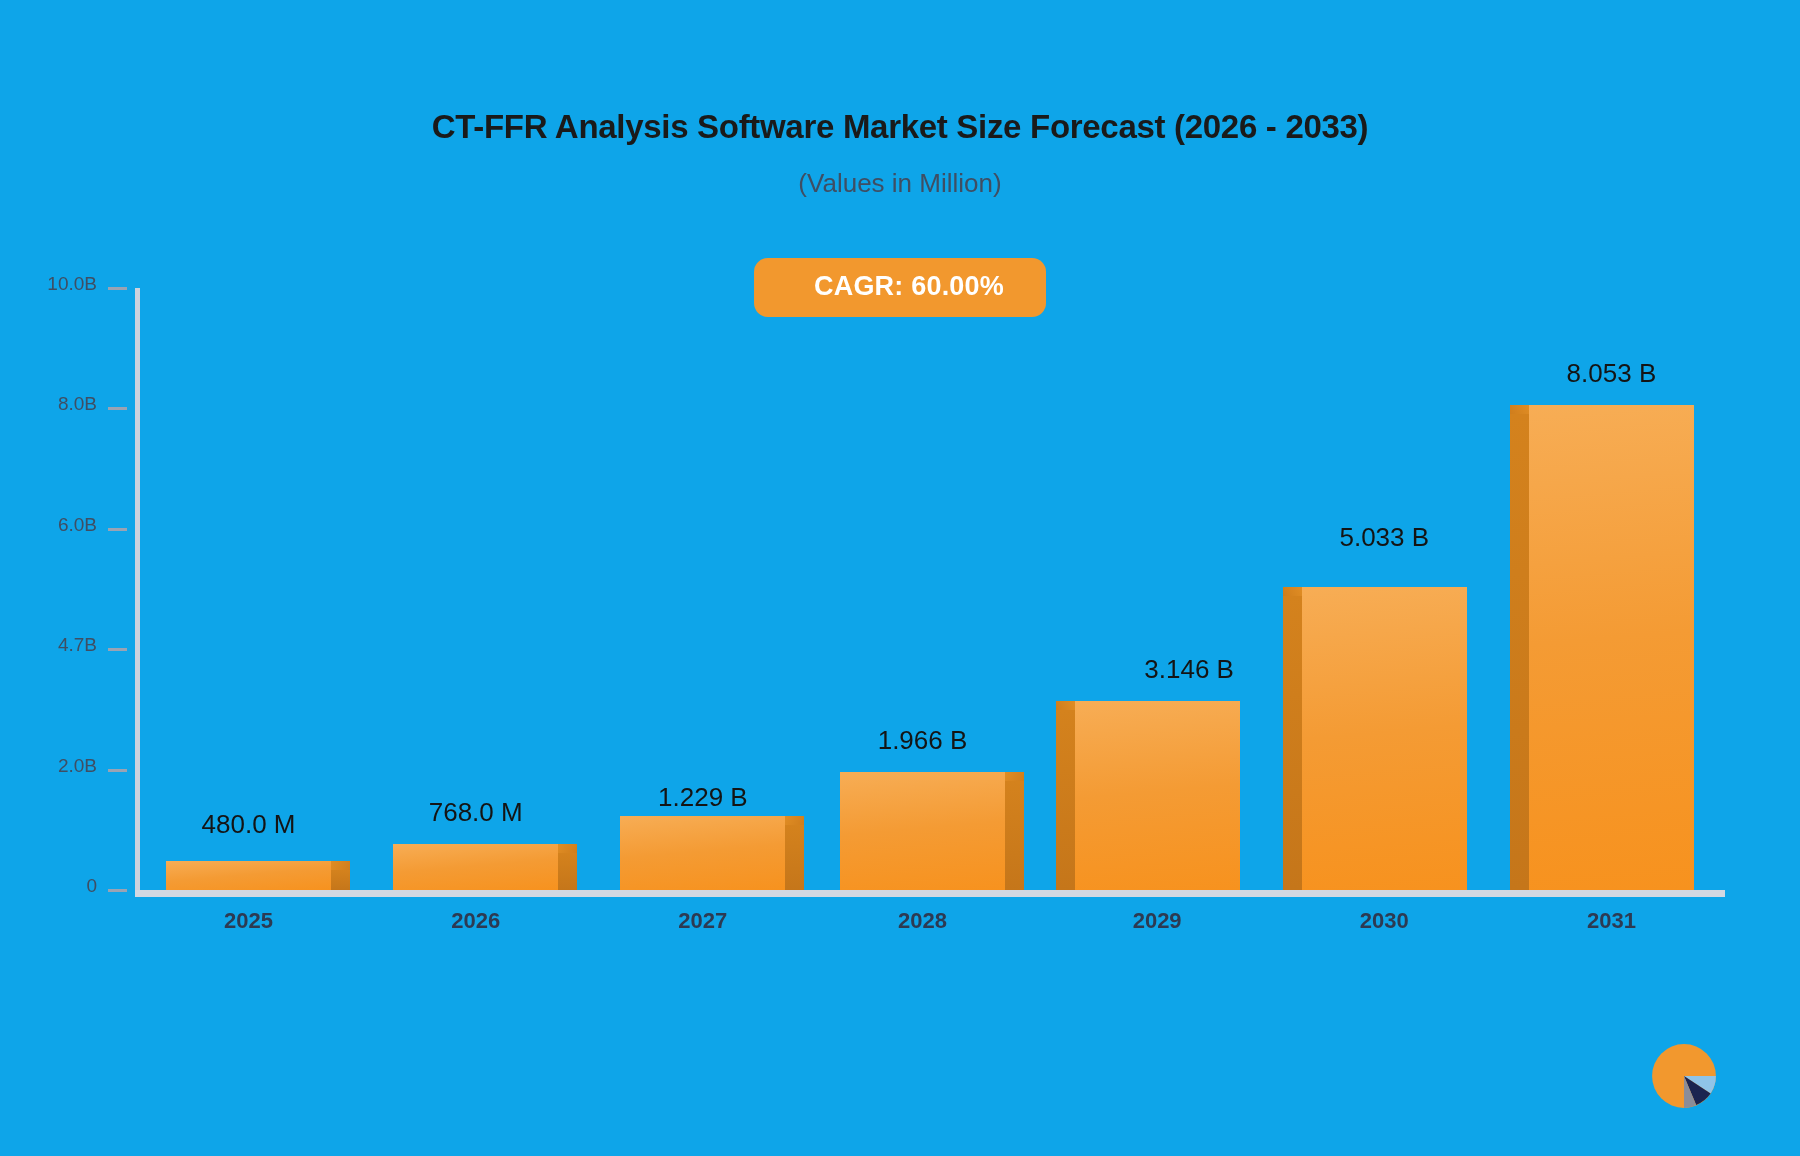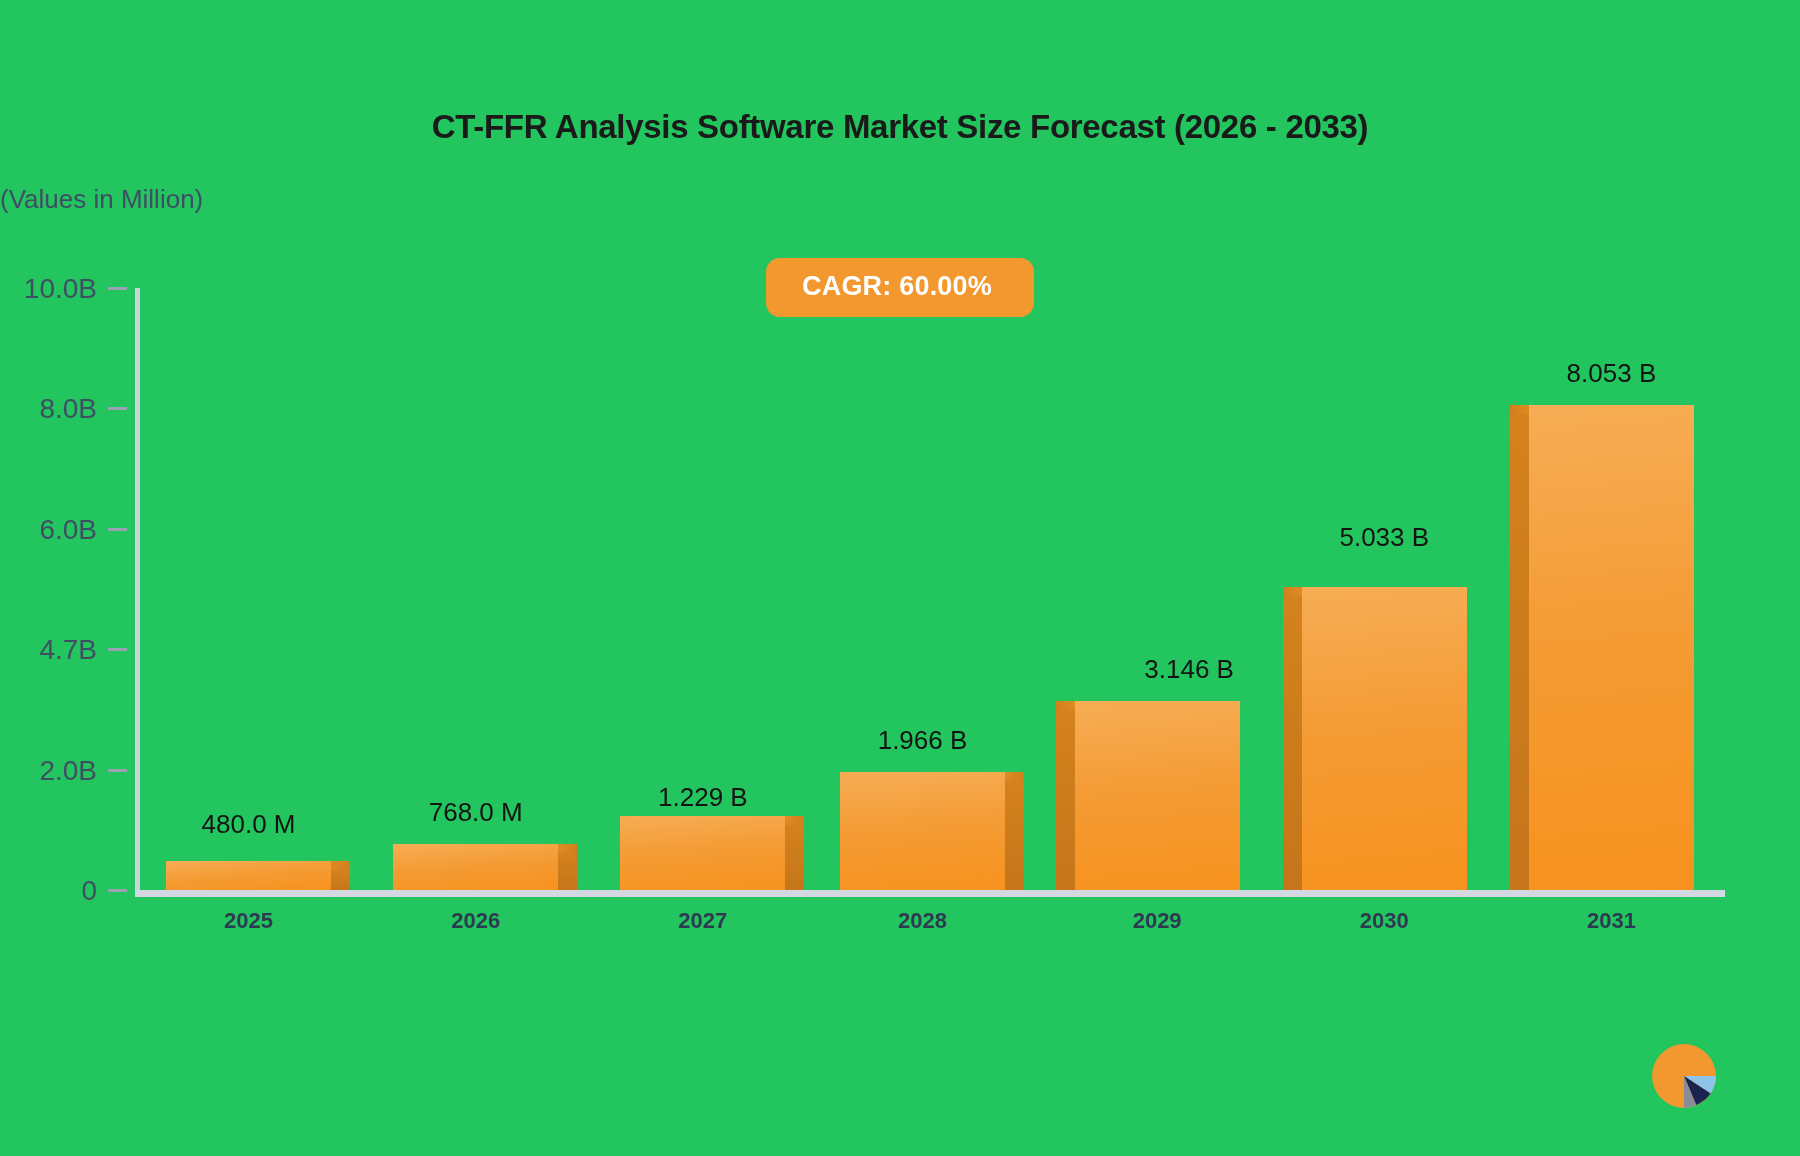--- a/index.html
+++ b/index.html
@@ -5,52 +5,53 @@
   * { box-sizing: border-box; margin: 0; padding: 0; }
   html, body {
     width: 1800px; height: 1156px;
     background: #ffffff;
     font-family: "Liberation Sans", "DejaVu Sans", sans-serif;
     overflow: hidden;
   }
   #page {
     position: relative;
     width: 1800px; height: 1156px;
-    background: #22c55e;
+    background: #0ea5e9;
   }
 
   
   #chart-title {
     position: absolute;
     top: 108px; left: 0; width: 1800px;
     text-align: center;
     font-size: 33px;
     font-weight: bold;
     color: #1a1a1a;
     letter-spacing: -0.3px;
   }
   #chart-subtitle {
     position: absolute;
-    top: 184px; left: 0; width: 1800px;
+    top: 168px; left: 0; width: 1800px;
+    text-align: center;
     font-size: 26px;
     font-weight: normal;
     color: #3f4e63;
   }
 
   
   #cagr-badge {
     position: absolute;
     top: 258px;
     left: 50%;
     transform: translateX(-50%);
     background: #f2982e;
     color: #ffffff;
     font-size: 27px;
     font-weight: bold;
-    padding: 15px 42px 17px 36px;
+    padding: 15px 42px 17px 60px;
     border-radius: 14px;
     line-height: 1;
     white-space: nowrap;
     letter-spacing: 0.2px;
   }
 
   
   #plot {
     position: absolute;
     left: 135px;
@@ -76,21 +77,21 @@
   .y-tick-row {
     position: absolute;
     left: -135px;
     width: 135px;
     height: 0;
   }
   .y-tick-label {
     position: absolute;
     right: 38px;
     top: -15px;
-    font-size: 28px;
+    font-size: 19px;
     color: #3f4e63;
     white-space: nowrap;
     text-align: right;
   }
   .y-tick-dash {
     position: absolute;
     right: 8px;
     top: -1px;
     width: 19px;
     height: 3px;

